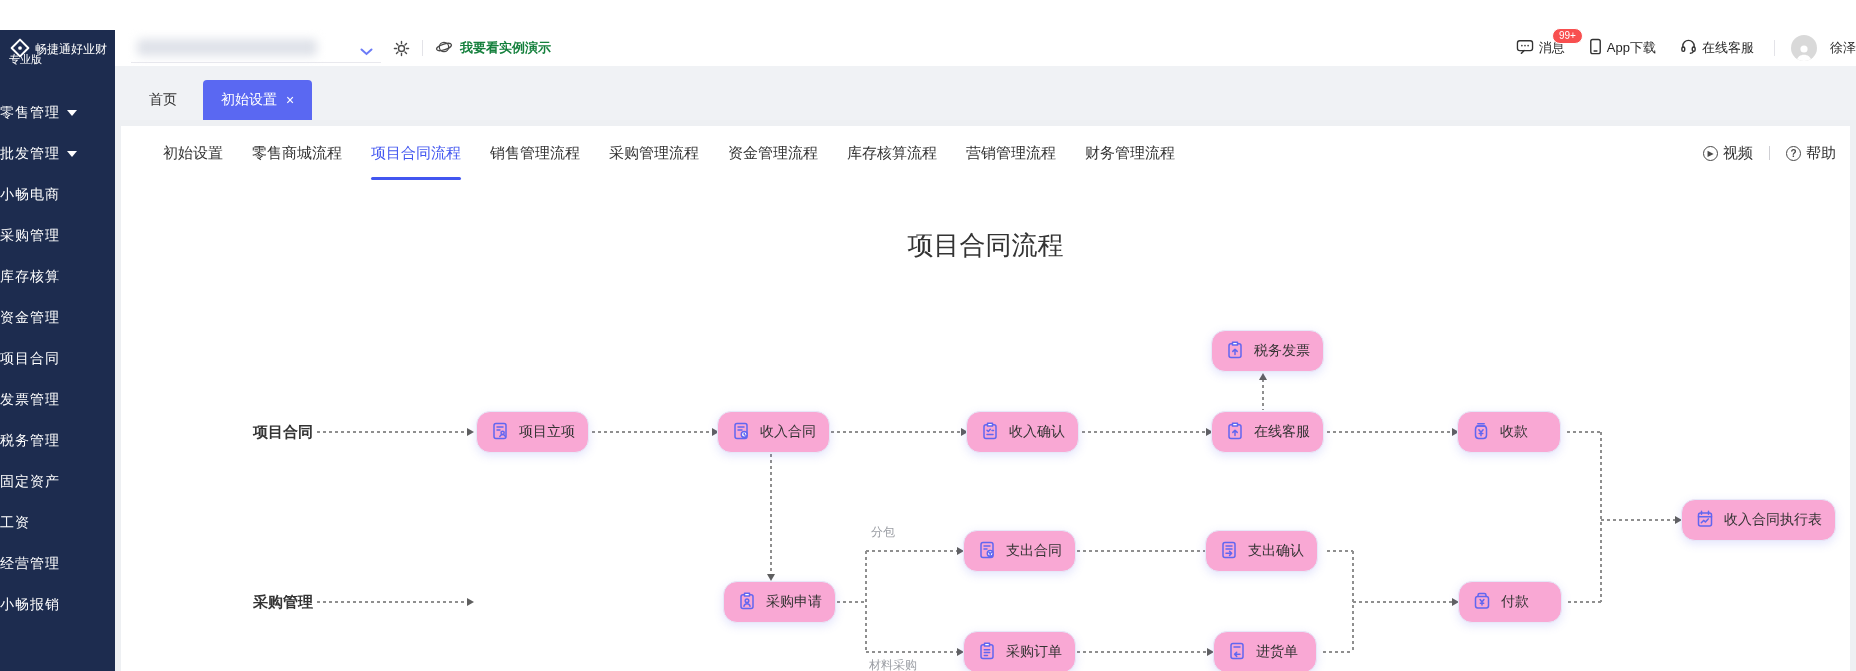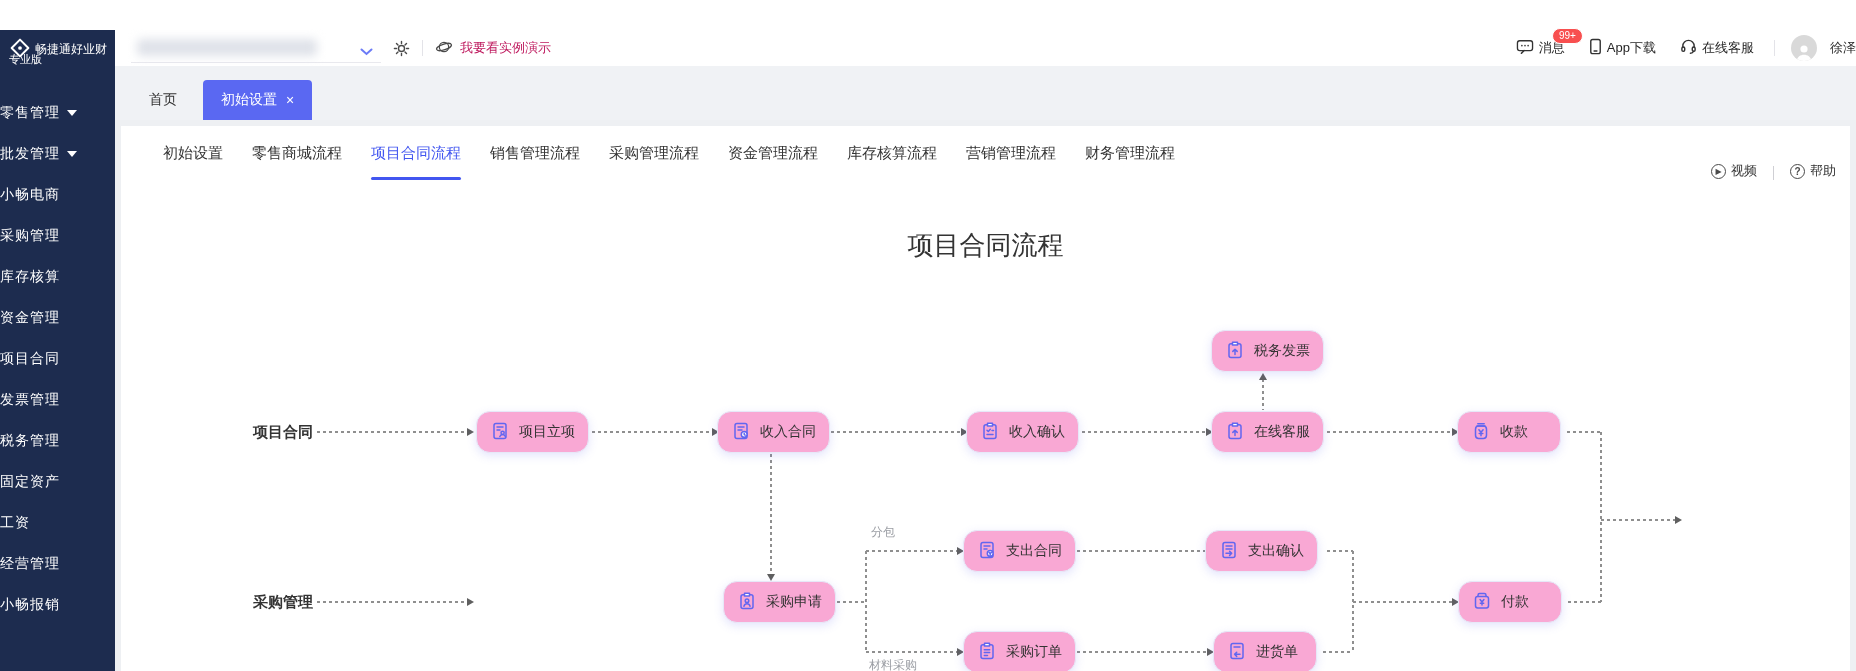--- a/index.html
+++ b/index.html
@@ -25,21 +25,21 @@
   .right-col { flex:1; display:flex; flex-direction:column; min-width:0; }
 
   .app-header { height:36px; background:#fff; display:flex; align-items:center; position:relative; }
   .company-wrap { position:relative; width:250px; height:30px; margin-left:16px;
     border-bottom:1px solid #e9e9ee; }
   .company-blur { position:absolute; left:6px; top:6px; width:180px; height:17px;
     background:#dfe2e9; border-radius:4px; filter:blur(5px); }
   .chevron-wrap { position:absolute; right:8px; top:9px; }
   .hdr-icon-btn { margin-left:12px; display:flex; align-items:center; cursor:pointer; }
   .hdr-divider { width:1px; height:16px; background:#e3e3e8; margin:0 12px; }
-  .demo-link { display:flex; align-items:center; gap:7px; font-size:13px; color:#be185d; cursor:pointer; }
+  .demo-link { display:flex; align-items:center; gap:7px; font-size:13px; color:#15803d; cursor:pointer;font-weight:bold; }
   .header-right { margin-left:auto; display:flex; align-items:center; font-size:13px; color:#262626; }
   .hdr-item { display:flex; align-items:center; gap:5px; cursor:pointer; position:relative; margin-left:24px; }
   .badge { position:absolute; top:-11px; right:-18px; background:#f84f4f; color:#fff;
     font-size:10px; line-height:12px; padding:1px 6px; border-radius:8px; border:1px solid #fff; }
   .avatar { width:26px; height:26px; border-radius:50%; background:#d9d9d9; display:flex;
     align-items:flex-end; justify-content:center; overflow:hidden; }
   .user-name { white-space:nowrap; margin-left:8px; }
 
   .tab-strip { height:54px; background:#f0f2f5; display:flex; align-items:flex-end; padding-left:8px; }
   .win-tab { height:40px; display:flex; align-items:center; padding:0 26px; font-size:14px;
@@ -52,21 +52,21 @@
   .card { background:#fff; height:100%; display:flex; flex-direction:column; }
 
   .flow-tabs { height:54px; display:flex; align-items:center; padding-left:42px; gap:29px;
     position:relative; flex-shrink:0; }
   .flow-tab { font-size:15px; color:#333; height:54px; line-height:54px; position:relative;
     cursor:pointer; white-space:nowrap; }
   .flow-tab.active { color:#4256f0; }
   .flow-tab.active::after { content:""; position:absolute; left:0; right:0; bottom:0;
     height:3px; background:#4256f0; border-radius:2px; }
   .flow-aux { position:absolute; right:14px; top:0; height:54px; display:flex;
-    align-items:flex-end; gap:16px; font-size:13px; color:#333; }
+    align-items:center; gap:16px; font-size:15px; color:#333; }
   .aux-item { display:flex; align-items:center; gap:5px; cursor:pointer; }
   .circle-glyph { width:15px; height:15px; border:1.2px solid #4a4a4a; border-radius:50%;
     font-size:8px; line-height:13px; text-align:center; color:#4a4a4a; display:inline-block; }
   .play-glyph::before { content:"▶"; }
   .q-glyph::before { content:"?"; font-size:10px; font-weight:bold; }
   .aux-divider { width:1px; height:14px; background:#cfcfd4; }
 
   
   .canvas { position:relative; flex:1; overflow:hidden; }
   .flow-title { position:absolute; top:48px; left:0; width:100%; text-align:center;
@@ -347,20 +347,28 @@
               <span>收款</span>
             </div>
             <div class="node" style="left: 1090px; top: 150px; min-width: 104px;">
               <span><svg width="20" height="20" viewBox="0 0 20 20" fill="none" stroke="#6166f0" stroke-width="1.5" stroke-linecap="round" stroke-linejoin="round">
                   <rect x="4" y="3.8" width="12" height="13.7" rx="2"></rect>
                   <path d="M7.5 2.3h5v2.8h-5z" fill="#fff"></path>
                   <path d="M10 14.5V9.3M7.8 11.4L10 9.2l2.2 2.2"></path>
                 </svg></span>
               <span>税务发票</span>
             </div>
+            <div class="node" style="left: 1560px; top: 319px; min-width: 148px;">
+              <span><svg width="20" height="20" viewBox="0 0 20 20" fill="none" stroke="#6166f0" stroke-width="1.5" stroke-linecap="round" stroke-linejoin="round">
+                  <rect x="3.5" y="4" width="13" height="13" rx="2"></rect>
+                  <path d="M6.5 2.3v3M13.5 2.3v3M3.5 7.8h13"></path>
+                  <path d="M6.3 13.8l2.3-2.4 1.8 1.5 2.8-3"></path>
+                </svg></span>
+              <span>收入合同执行表</span>
+            </div>
             <div class="node" style="left: 602px; top: 401px; min-width: 108px;">
               <span><svg width="20" height="20" viewBox="0 0 20 20" fill="none" stroke="#6166f0" stroke-width="1.5" stroke-linecap="round" stroke-linejoin="round">
                   <rect x="4" y="3.8" width="12" height="13.7" rx="2"></rect>
                   <path d="M7.5 2.3h5v2.8h-5z" fill="#fff"></path>
                   <circle cx="10" cy="9.8" r="1.8"></circle>
                   <path d="M6.9 15.3c.5-1.7 1.8-2.5 3.1-2.5s2.6.8 3.1 2.5"></path>
                 </svg></span>
               <span>采购申请</span>
             </div>
             <div class="node" style="left: 842px; top: 350px; min-width: 108px;">

